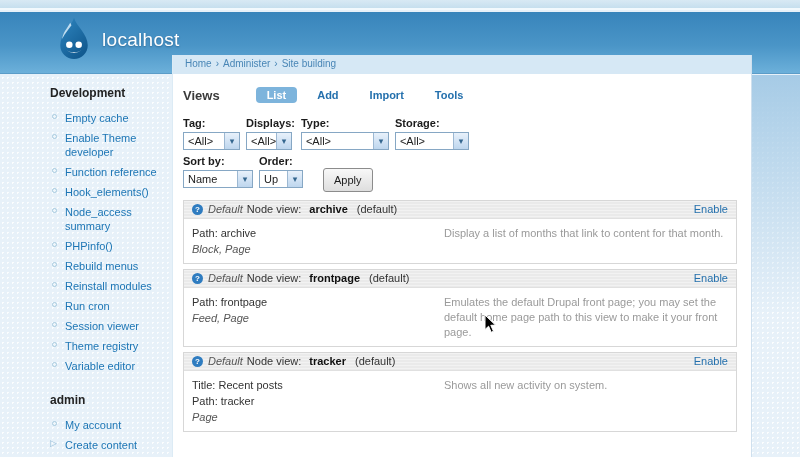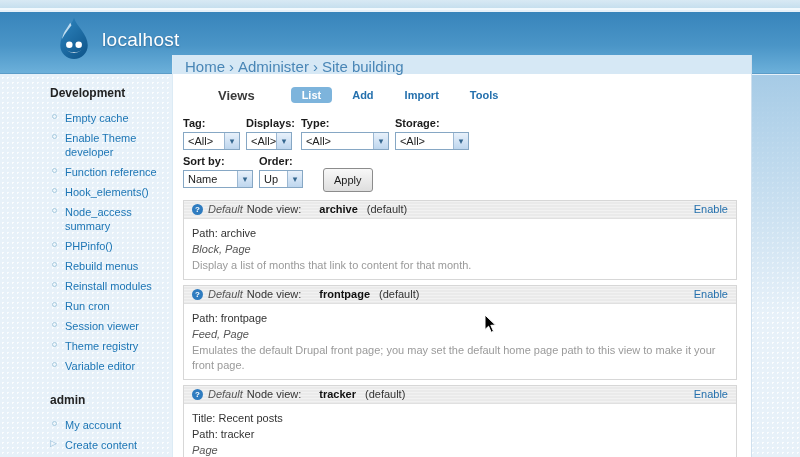--- a/index.html
+++ b/index.html
@@ -33,27 +33,27 @@
     font-size:11px; line-height:14px; }
   .sidebar a { color:#1d76b5; }
   .bullet { position:absolute; left:1px; top:3px; }
   .b-circle { width:5px; height:5px; border:1px solid #a7cadf; border-radius:50%; background:#eef6fb; }
   .b-tri::before { position:absolute; left:-2px; top:-5px; color:#95bdd8; font-size:9px; }
   .b-tri-right::before { content:"▷"; }
 
   
   .panel { position:absolute; left:172px; top:55px; width:580px; bottom:0;
     background:#ffffff; border-left:1px solid #dcebf5; border-right:1px solid #cfe0ee; }
-  .breadcrumb { height:19px; background:#d6e8f5; font-size:15px; color:#4986b6;
+  .breadcrumb { height:19px; background:#d6e8f5; font-size:10px; color:#4986b6;
     padding:3px 16px 0 12px; }
   .breadcrumb a { color:#4986b6; }
   .crumb-sep { margin:0 4px; }
   .content { padding:10px 14px 0 10px; }
 
-  .title-row { display:flex; align-items:center; margin-top:3px;margin-left:35px; }
+  .title-row { display:flex; align-items:center; margin-top:3px; }
   .page-title { font-size:13px; font-weight:bold; color:#3a3a3a; margin-right:36px; }
   .tabs { display:flex; align-items:center; }
   .tab { font-size:11px; font-weight:bold; color:#2470ad; padding:2px 11px; margin-right:9px; }
   .tab.active { background:#7db4dc; color:#ffffff; border-radius:4px; }
 
   .filters { margin-top:14px; font-size:11px; }
   .filter-row { display:flex; align-items:flex-start; }
   .filter-row + .filter-row { margin-top:5px; }
   .fgroup { margin-right:6px; }
   .flabel { font-weight:bold; color:#1b1b1b; margin-bottom:3px; }
@@ -70,25 +70,25 @@
 
   .view-list { margin-top:8px; }
   .view-item { border:1px solid #d7d7d7; margin-bottom:5px; }
   .view-header { display:flex; align-items:center; padding:2px 8px 3px;
     background:repeating-linear-gradient(180deg,#f2f2f2 0 1px,#eaeaea 1px 3px);
     border-bottom:1px solid #e0e0e0; font-size:11px; color:#333; }
   .help-icon { width:11px; height:11px; border-radius:50%; background:#2f7cc0; color:#fff;
     font-size:8px; font-weight:bold; display:inline-flex; align-items:center;
     justify-content:center; margin-right:5px; flex:none; }
   .v-storage { font-style:italic; color:#555; margin-right:4px; }
-  .v-kind { margin-right:18px; }
+  .v-kind { margin-right:8px; }
   .v-name { font-weight:bold; color:#101010; }
   .v-suffix { margin-left:9px; }
   .enable-link { margin-left:auto; color:#2470ad; font-size:11px; }
-  .view-body { display:flex; padding:6px 8px 6px; font-size:11px;flex-direction:column; }
+  .view-body { display:flex; padding:6px 8px 6px; font-size:11px; }
   .v-left { width:252px; flex:none; color:#333; }
   .v-line { line-height:16px; }
   .v-line:empty { display:none; }
   .v-line.displays { font-style:italic; color:#555; }
   .v-desc { flex:1; color:#9a9a9a; line-height:15px; padding:1px 4px 0 0; }
 
   .stats { margin-top:26px; text-align:center;
     font-family:"Liberation Mono","DejaVu Sans Mono",monospace;
     font-size:11px; color:#8f8f8f; }
   .stat-line { margin-bottom:9px; }

